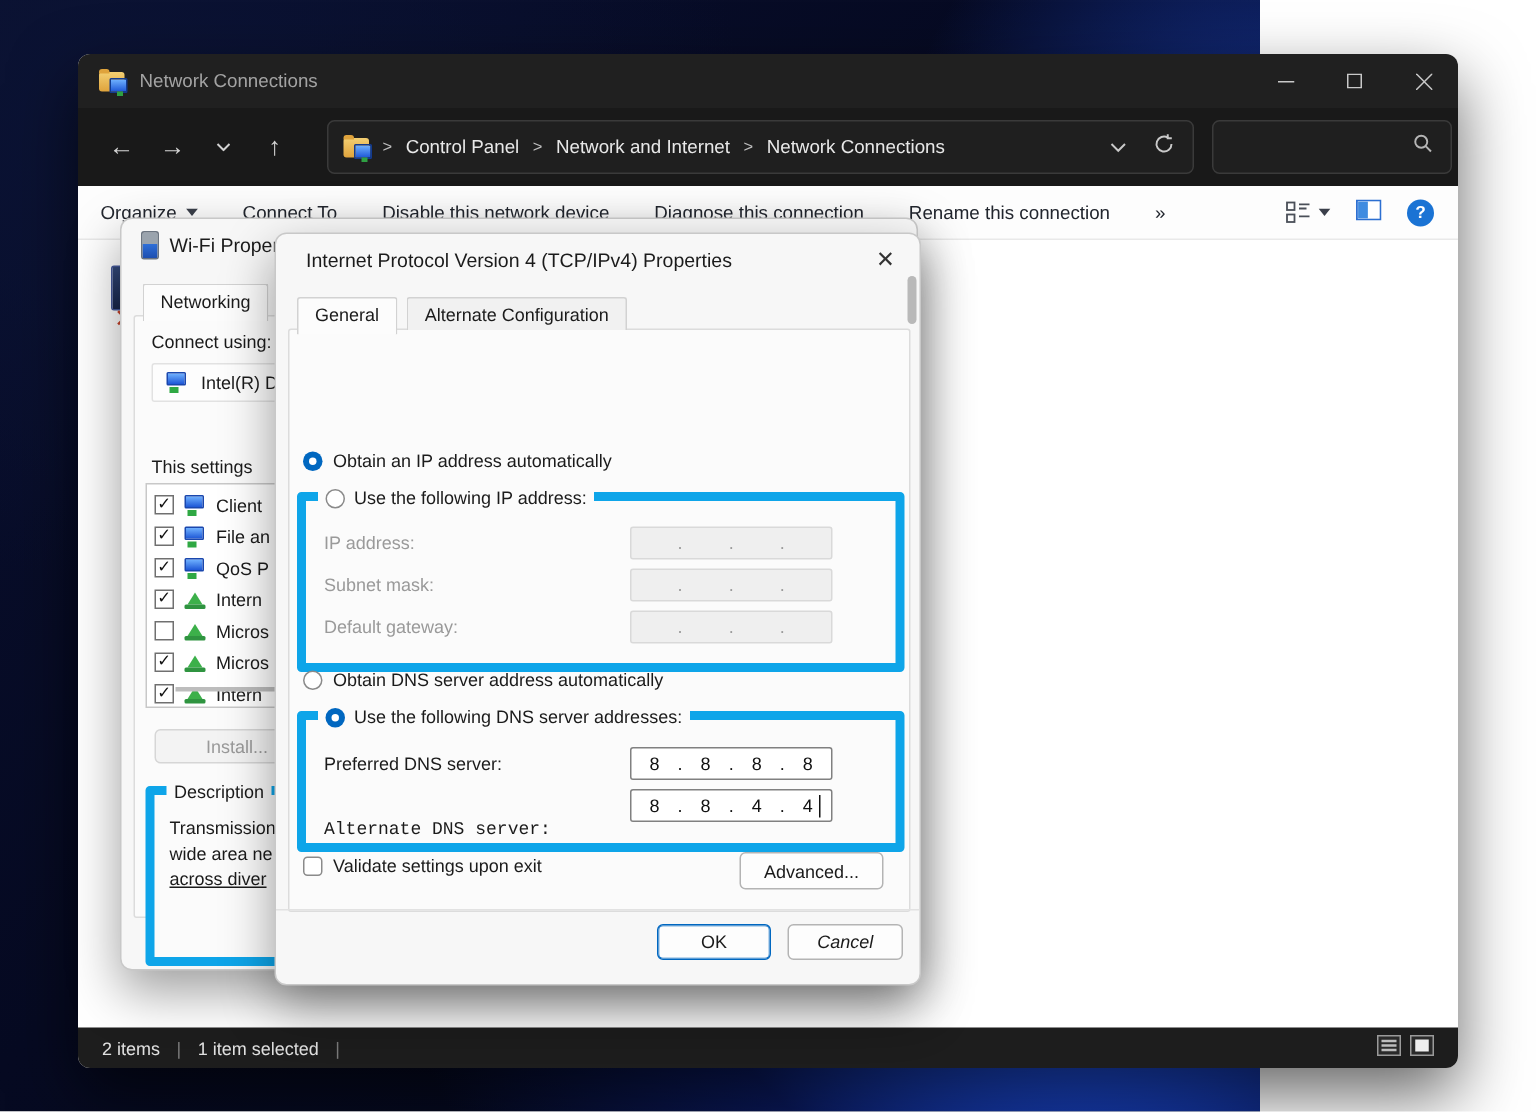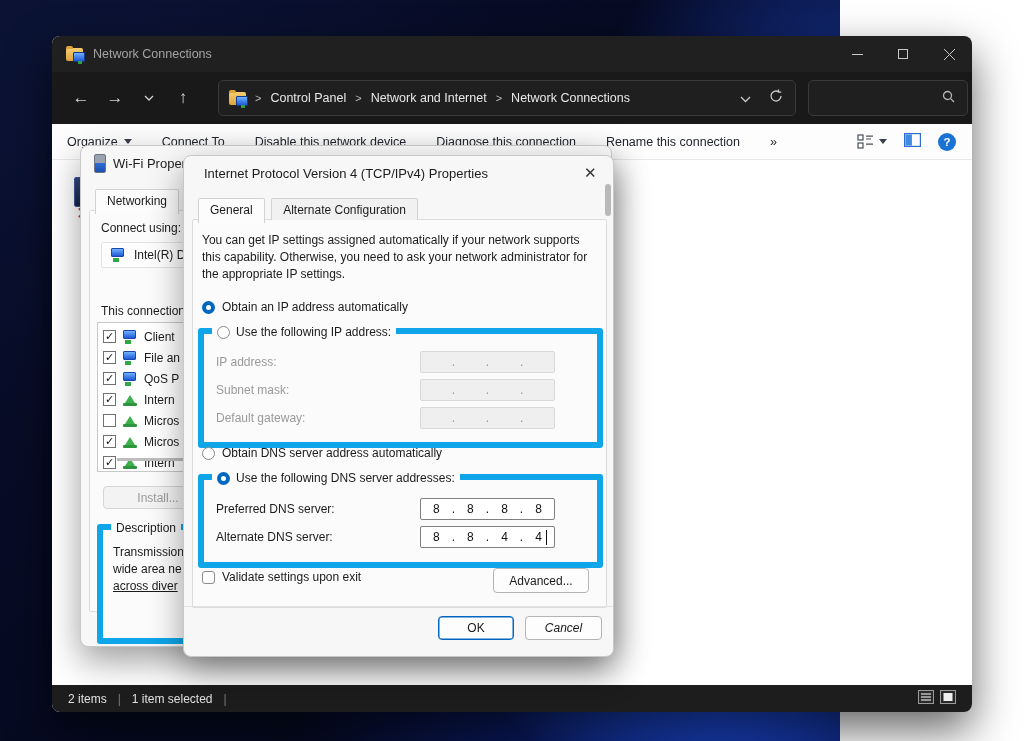--- a/index.html
+++ b/index.html
@@ -262,21 +262,21 @@
     <div class="abs lbl" style="left:20px;top:75px;">Connect using:</div>
 
     <div class="abs" style="left:20px;top:96px;width:480px;height:26px;background:#fdfdfd;border:1px solid #e2e2e2;border-radius:2px;display:flex;align-items:center;gap:8px;padding-left:8px;box-sizing:border-box;">
       <span class="mon-icon">
           <span class="scr"></span>
           <span class="st"></span>
         </span>
       <span class="lbl">Intel(R) D</span>
     </div>
 
-    <div class="abs lbl" style="left:20px;top:158px;">This connection</div>
+    <div class="abs lbl" style="left:20px;top:158px;">This settings</div>
 
     <div class="abs" style="left:16px;top:176px;width:490px;height:150px;background:#fff;border:1px solid #c8c8c8;padding:3px 0 0 0;box-sizing:border-box;">
       <div class="proto-row">
         <span class="chk">✓</span>
         <span class="mon-icon">
             <span class="scr"></span>
             <span class="st"></span>
           </span>
         <span class="lbl">Client</span>
       </div>
@@ -350,21 +350,20 @@
     <div class="abs dlg-title" style="left:20px;top:10px;text-align:right;">Internet Protocol Version 4 (TCP/IPv4) Properties</div>
     <div class="abs closex" style="left:400px;top:8px;">✕</div>
     <div class="abs scrollthumb" style="left:421px;top:28px;width:6px;height:32px;"></div>
 
     <div class="abs" style="left:14px;top:42px;z-index:3;">
       <span class="tab active">General</span>
       <span class="tab">Alternate Configuration</span>
     </div>
     <div class="abs panel" style="left:8px;top:63px;width:413px;height:387px;"></div>
 
-    <div class="abs lbl" style="left:18px;top:76px;width:392px;white-space:normal;line-height:1.4;">You can get IP settings assigned automatically if your network supports this capability. Otherwise, you need to ask your network administrator for the appropriate IP settings.</div>
 
     <div class="abs" style="left:18px;top:144px;display:flex;align-items:center;gap:7px;">
       <span class="radio on"></span>
       <span class="lbl">Obtain an IP address automatically</span>
     </div>
 
     <div class="abs groupbox" style="left:14px;top:172px;width:393px;height:108px;background:#fbfbfb;">
       <div class="legend">
         <span class="radio off"></span>
         <span class="lbl">Use the following IP address:</span>
@@ -402,21 +401,21 @@
       <div class="lbl" style="position:absolute;left:12px;top:22px;">Preferred DNS server:</div>
       <div class="ipfield enabled" style="position:absolute;left:216px;top:18px;">
         <span>8</span>
           <span>.</span>
         <span>8</span>
           <span>.</span>
         <span>8</span>
           <span>.</span>
         <span>8</span>
       </div>
-      <div class="lbl" style="position:absolute;left:12px;top:50px;">Alternate DNS server:</div>
+      <div class="lbl" style="position:absolute;left:12px;top:66px;font-family:Liberation Mono, monospace;">Alternate DNS server:</div>
       <div class="ipfield enabled" style="position:absolute;left:216px;top:46px;">
         <span>8</span>
           <span>.</span>
         <span>8</span>
           <span>.</span>
         <span>4</span>
           <span>.</span>
         <span>4</span>
         <span class="caret"></span>
       </div>

